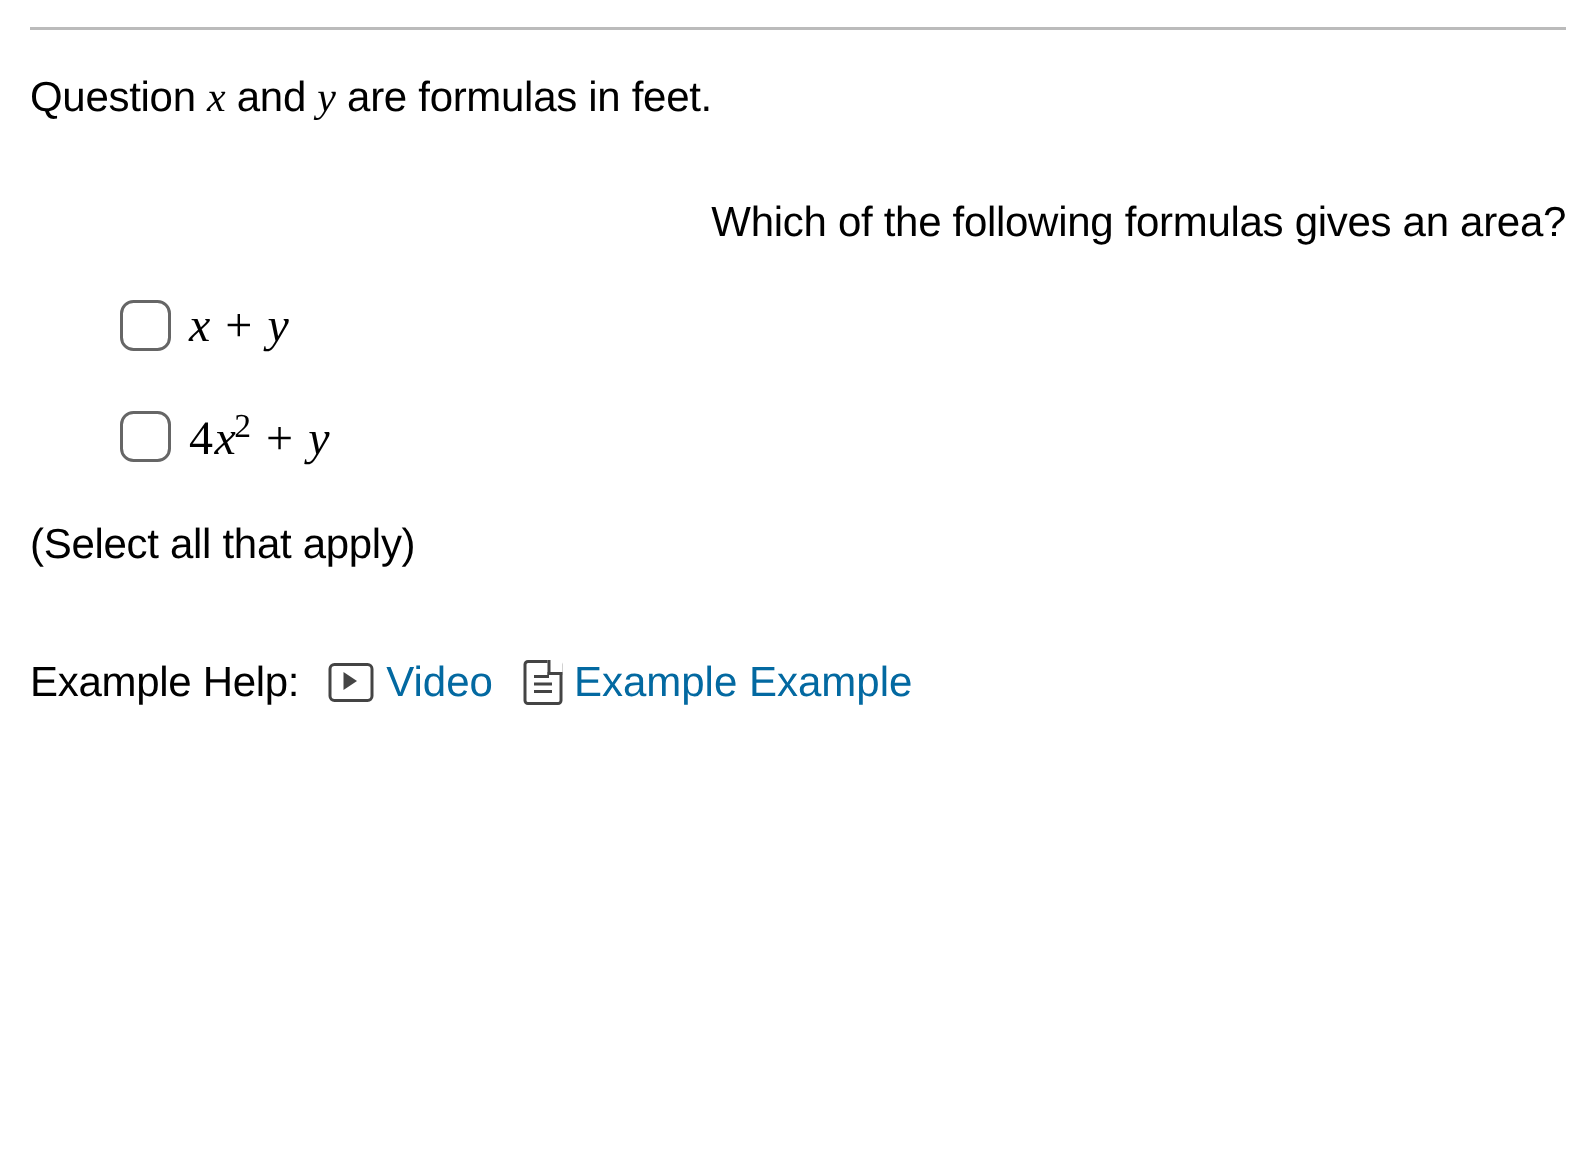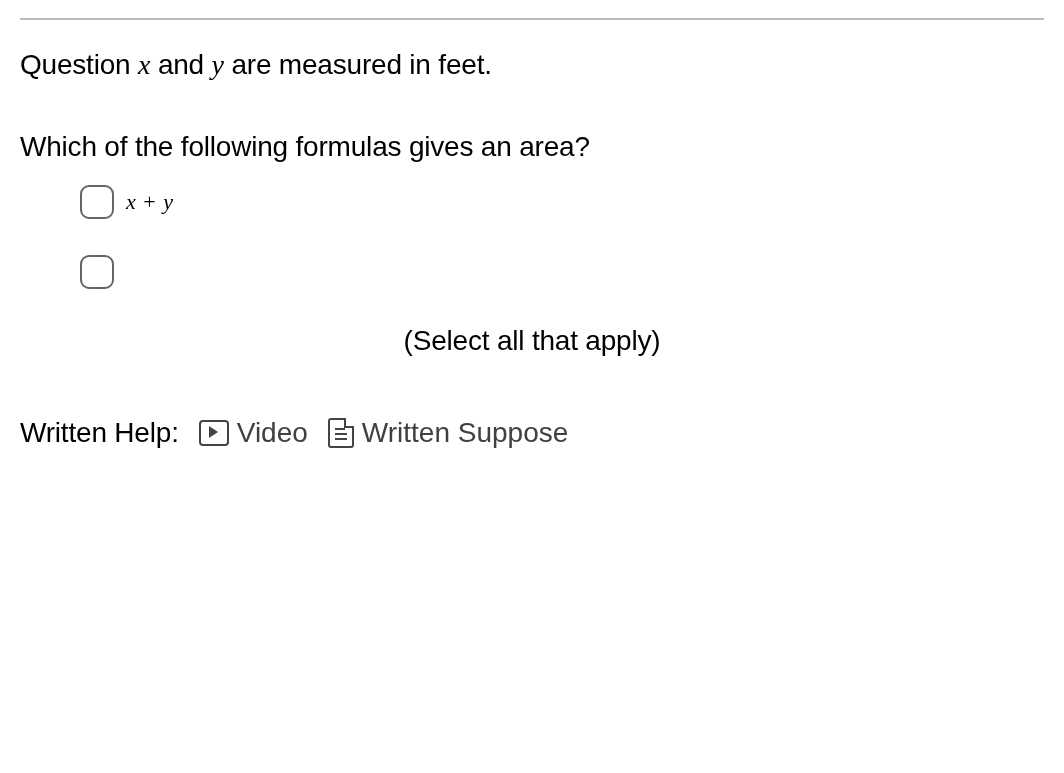--- a/index.html
+++ b/index.html
@@ -13,23 +13,24 @@
   .rule {
     border-top: 2px solid #bbb;
     margin: 0 0 28px 0;
   }
   .prompt-line {
     margin: 0 0 48px 0;
     line-height: 1.2;
     letter-spacing: -0.2px;
   }
   .question-line {
-    margin: 0 0 22px 0;
+    margin: 0 0 34px 0;
     line-height: 1.2;
     letter-spacing: -0.2px;
+    text-align: right;
   }
   .mvar {
     font-family: 'Times New Roman', 'Cambria Math', serif;
     font-style: italic;
   }
   .options {
     margin-left: 60px;
   }
   .option-row {
     display: flex;
@@ -40,45 +41,44 @@
     width: 30px;
     height: 30px;
     border: 2px solid #666;
     border-radius: 9px;
     flex: 0 0 auto;
     margin-right: 12px;
     background: #fff;
   }
   .formula {
     font-family: 'Times New Roman', 'Cambria Math', serif;
-    font-size: 22px;
+    font-size: 32px;
     letter-spacing: 1px;
   }
   .formula .it { font-style: italic; }
   .formula sup {
     font-size: 0.7em;
     vertical-align: super;
     font-style: normal;
     margin-left: -2px;
   }
   .hint {
     margin: 18px 0 60px 0;
     letter-spacing: -0.2px;
-    text-align: center;
   }
   .help-line {
     display: flex;
     align-items: center;
     gap: 12px;
   }
   .help-label {
     letter-spacing: -0.2px;
   }
   .help-link {
-    color: #404040;
+    color: #0369a1;
     display: inline-flex;
     align-items: center;
     gap: 8px;
     margin-left: 8px;
   }
   .icon-box {
     display: inline-block;
     width: 26px;
     height: 22px;
     border: 2px solid #444;
@@ -121,46 +121,47 @@
   .icon-doc .l1 { top: 8px; width: 10px; }
   .icon-doc .l2 { top: 13px; width: 12px; }
   .icon-doc .l3 { top: 18px; width: 12px; }
 </style>
 </head>
 <body>
 
 <div class="rule"></div>
 
 <p class="prompt-line">
-  <span>Question </span><span class="mvar">x</span><span> and </span><span class="mvar">y</span><span> are measured in feet.</span>
+  <span>Question </span><span class="mvar">x</span><span> and </span><span class="mvar">y</span><span> are formulas in feet.</span>
 </p>
 
 <p class="question-line">Which of the following formulas gives an area?</p>
 
 <div class="options">
   <div class="option-row">
     <div class="chk"></div>
     <span class="formula"><span class="it">x</span> + <span class="it">y</span></span>
   </div>
   <div class="option-row">
     <div class="chk"></div>
+    <span class="formula">4<span class="it">x</span><sup>2</sup> + <span class="it">y</span></span>
   </div>
 </div>
 
 <p class="hint">(Select all that apply)</p>
 
 <div class="help-line">
-  <span class="help-label">Written Help:</span>
+  <span class="help-label">Example Help:</span>
   <span class="help-link">
     <span class="icon-box">
         <span class="play"></span>
       </span>
     <span>Video</span>
   </span>
   <span class="help-link">
     <span class="icon-doc">
         <span class="line l1"></span>
         <span class="line l2"></span>
         <span class="line l3"></span>
       </span>
-    <span>Written Suppose</span>
+    <span>Example Example</span>
   </span>
 </div>
 
 </body></html>

